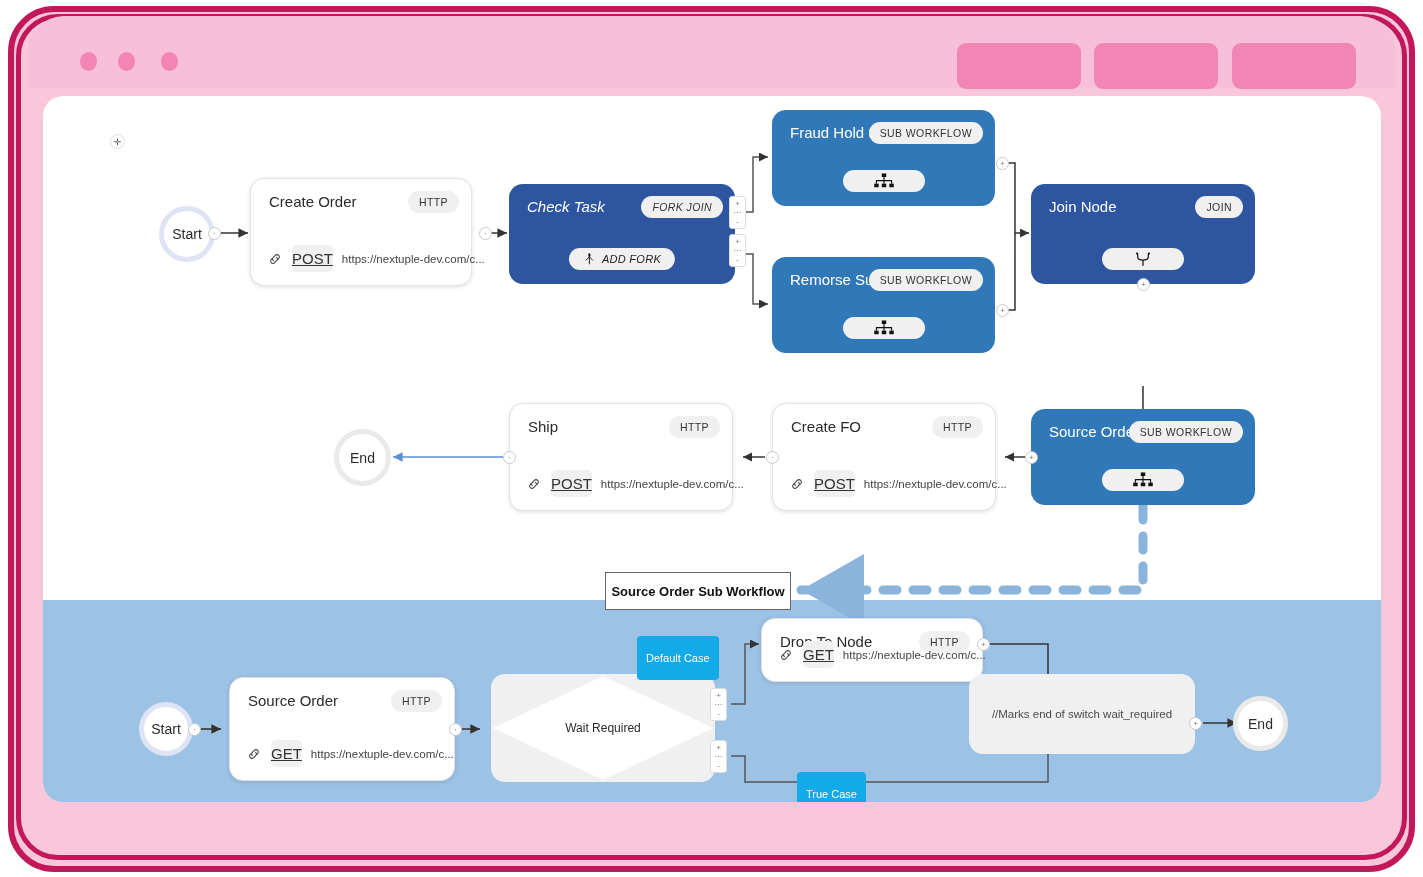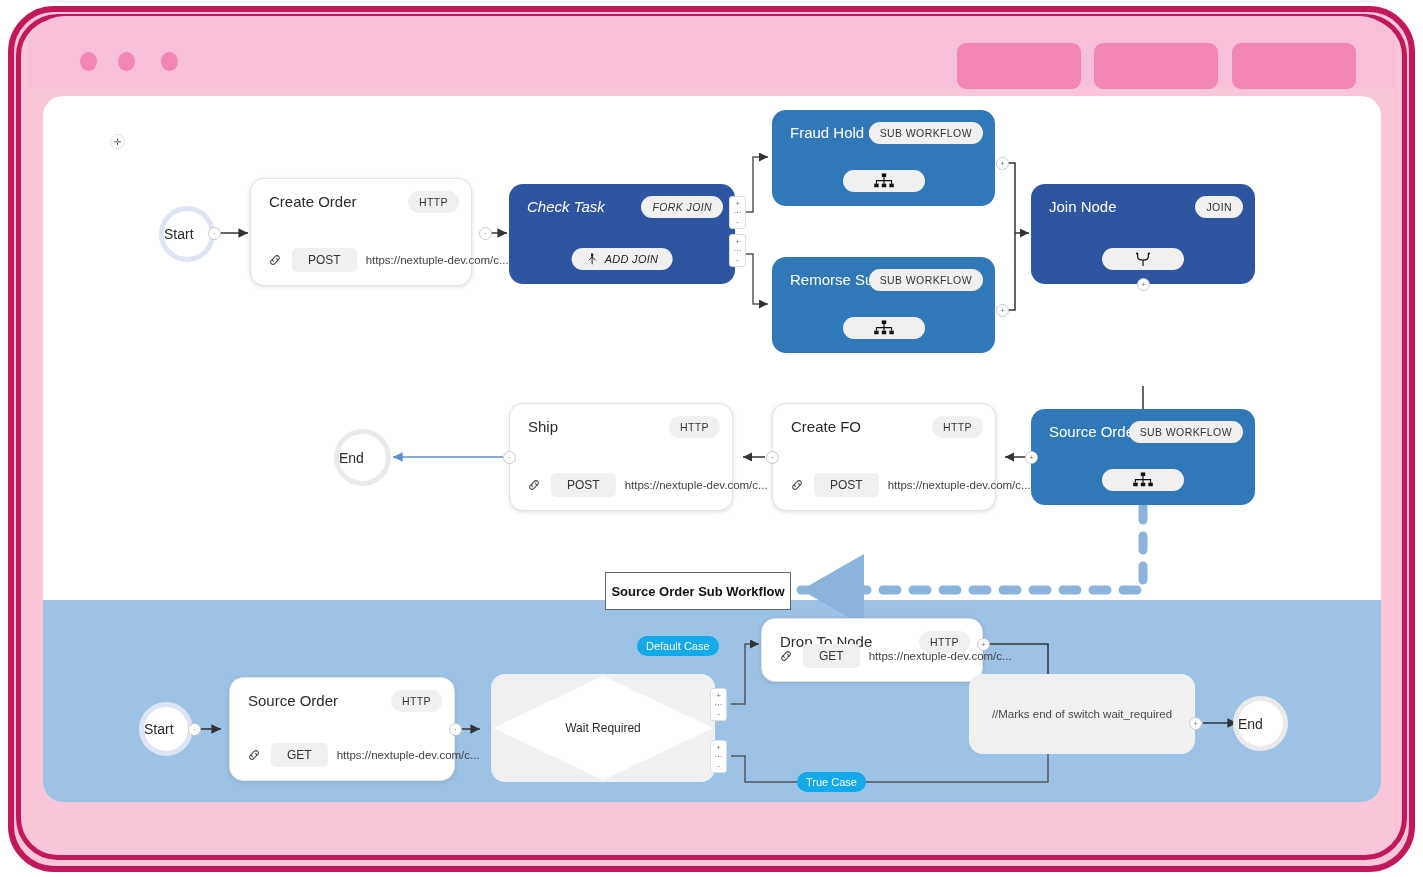--- a/index.html
+++ b/index.html
@@ -130,23 +130,24 @@
 
   .node-footer {
     position: absolute;
     left: 16px; bottom: 13px;
     display: flex; align-items: center; gap: 9px;
   }
   .link-icon { width: 16px; height: 16px; display: block; }
   .method-chip {
     background: #f0f0f0;
     border-radius: 5px;
-    padding: 5px 16px;
-    font-size: 12px;
+    padding: 5px 0;
+    font-size: 15px;
     color: #333;
+    text-decoration: underline;
   }
   .url-text {
     font-size: 11.5px;
     color: #444;
     white-space: nowrap;
   }
 
   
   .center-pill {
     position: absolute;
@@ -162,21 +163,21 @@
     padding: 0 14px;
     font-size: 11px;
     color: #222;
     letter-spacing: .3px;
   }
 
   
   .terminal {
     position: absolute;
     border-radius: 50%;
-    display: flex; align-items: center; justify-content: flex-start;
+    display: flex; align-items: center; justify-content: center;
     font-size: 14px; color: #2b2b2b;
     background: #ffffff;
     z-index: 5;
   }
   .terminal-start { border: 5px solid #dfe4f5; }
   .terminal-end   { border: 5px solid #eaeaea; }
 
   
   #node-wait-required {
     position: absolute;
@@ -220,22 +221,22 @@
     font-size: 8px; color: #777;
     padding: 2px 0;
   }
   .stack-handle span { line-height: 7px; }
 
   
   .case-label {
     position: absolute;
     background: #14a9e8;
     color: #ffffff;
-    border-radius: 10px;
-    padding: 4px 9px;
+    border-radius: 4px;
+    padding: 16px 9px;
     font-size: 11px;
     z-index: 9;
     white-space: nowrap;
   }
 
   
   #node-switch-comment-text {
     position: absolute;
     left: 0; top: 0; width: 100%; height: 100%;
     display: flex; align-items: center; justify-content: center;
@@ -353,21 +354,21 @@
   <div class="dot-handle" style="left:436px; top:131px;">·</div>
 
   <div class="node node-darkblue" style="left:466px; top:88px; width:226px; height:100px;font-style:italic;">
     <div class="node-title">Check Task</div>
     <div class="node-badge">FORK JOIN</div>
     <div class="center-pill">
       <svg width="13" height="14" viewBox="0 0 24 24">
         <path d="M12 3 L12 21 M12 8 L6 14 M12 8 L18 14" fill="none" stroke="#222" stroke-width="1.8" stroke-linecap="round"></path>
         <rect x="10" y="2" width="4" height="5" fill="#222"></rect>
       </svg>
-      <span>ADD JOIN</span>
+      <span>ADD FORK</span>
     </div>
   </div>
   <div class="stack-handle" style="left:686px; top:100px; height:33px;">
     <span>+</span>
     <span>⋯</span>
     <span>-</span>
   </div>
   <div class="stack-handle" style="left:686px; top:138px; height:33px;">
     <span>+</span>
     <span>⋯</span>

